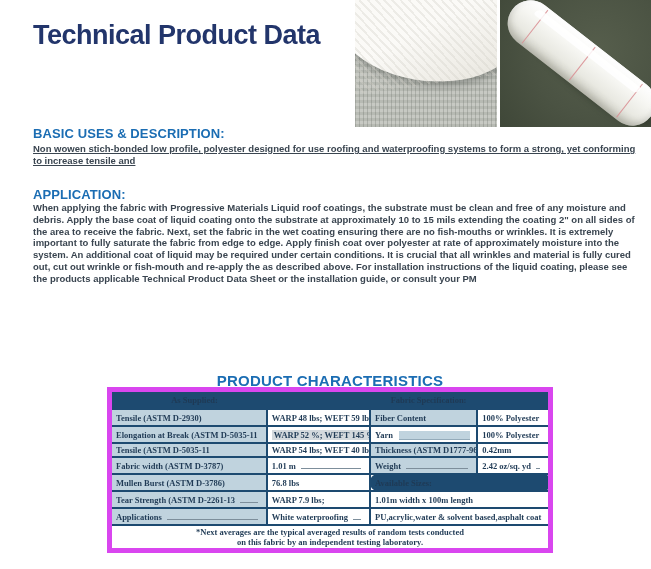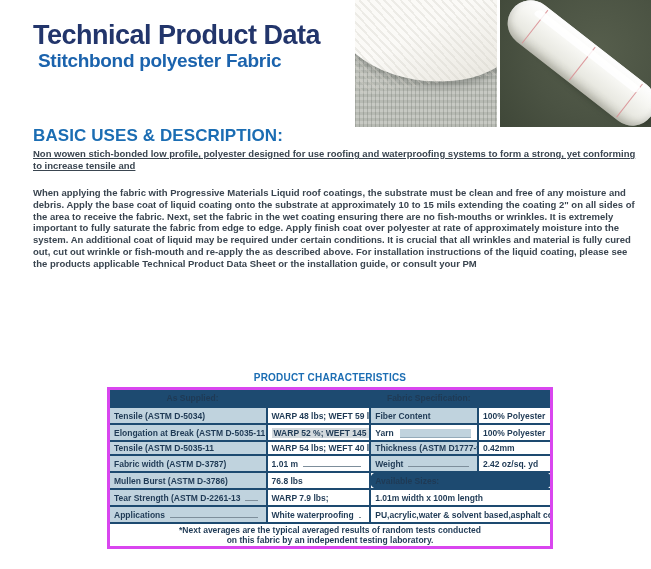--- a/index.html
+++ b/index.html
@@ -30,33 +30,33 @@
       background:rgba(25,30,22,.45);border-radius:50%;transform:rotate(38deg);filter:blur(4px);}
   .roll{position:absolute;left:-6px;top:40px;width:175px;height:46px;border-radius:23px;
       transform:rotate(38deg);transform-origin:50% 50%;
       background:linear-gradient(180deg,#ffffff 0%,#f6f6f2 35%,#e9e9e2 70%,#cfcfc5 100%);
       box-shadow:inset 0 -4px 6px rgba(120,120,110,.35), inset 0 3px 3px rgba(255,255,255,.9);}
   .roll-line{position:absolute;top:2px;bottom:2px;width:1px;background:#d98f93;opacity:.9;}
   .roll-shine{position:absolute;left:20px;top:6px;width:130px;height:8px;border-radius:4px;
       background:rgba(255,255,255,.85);transform:skewX(-25deg);}
 
   
-  .section-heading{font-size:17px;font-weight:700;color:#1b6db3;letter-spacing:0.1px;}
+  .section-heading{font-size:13px;font-weight:700;color:#1b6db3;letter-spacing:0.1px;}
   .body-text{font-size:9.5px;line-height:11.8px;font-weight:700;color:#3a4550;}
   .sec-basic{position:absolute;left:33px;top:126px;width:613px;}
   .sec-basic .body-text{margin-top:2px;text-decoration:underline;}
   .sec-app{position:absolute;left:33px;top:187px;width:606px;}
   .sec-app .body-text{margin-top:0;}
 
   
   .tbl-title{position:absolute;left:107px;top:372px;width:446px;text-align:center;
-      font-size:10px;font-weight:700;color:#1b6db3;letter-spacing:0.2px;}
+      font-size:15px;font-weight:700;color:#1b6db3;letter-spacing:0.2px;}
   table.ptable{position:absolute;left:107px;top:387px;width:446px;
       border-collapse:collapse;table-layout:fixed;
-      border:3px solid #d946ef;}
+      border:5px solid #d946ef;font-family:Liberation Serif, serif;}
   table.ptable td{border:2px solid #1d4a70;padding:1px 4px;vertical-align:middle;
       font-size:8.5px;font-weight:700;color:#1f3a55;overflow:hidden;white-space:nowrap;}
   td.hdrcell{background:#1d4a70;color:#ffffff;font-size:10px;height:14px;padding:1px 0;}
   .hcenter{text-align:center;}
   .hc-left{width:157px;}
   .hc-right{width:107px;}
   td.lbl{background:#c0d3de;}
   td.val{background:#ffffff;}
   td.hdr2{background:#1d4a70;color:#ffffff;font-size:10px;border-radius:8px;}
   .cf{display:flex;align-items:flex-end;}
@@ -67,41 +67,41 @@
   td.foot{background:#ffffff;text-align:center;font-size:8.7px;color:#1f3a55;padding:3px 2px;}
   tr.r{height:17px;}
   tr.rs{height:14px;}
 </style>
 </head>
 <body>
 
 <div class="page">
 
   <div class="doc-title">Technical Product Data</div>
-  <div class="doc-subtitle">Stitchbond polyester Fabric</div>
 
   <div class="photo photo-closeup">
     <div class="drape"></div>
   </div>
   <div class="photo photo-roll">
     <div class="roll-shadow"></div>
     <div class="roll">
       <div class="roll-line" style="left:28px"></div>
       <div class="roll-line" style="left:88px"></div>
       <div class="roll-line" style="left:148px"></div>
       <div class="roll-shine"></div>
     </div>
   </div>
 
   <div class="sec-basic">
     <div class="section-heading">BASIC USES &amp; DESCRIPTION:</div>
     <div class="body-text">Non wowen stich-bonded low profile, polyester designed for use roofing and waterproofing systems to form a strong, yet conforming to increase tensile and</div>
   </div>
 
   <div class="sec-app">
+    <div class="section-heading">APPLICATION:</div>
     <div class="body-text">When applying the fabric with Progressive Materials Liquid roof coatings, the substrate must be clean and free of any moisture and debris. Apply the base coat of liquid coating onto the substrate at approximately 10 to 15 mils extending the coating 2" on all sides of the area to receive the fabric. Next, set the fabric in the wet coating ensuring there are no fish-mouths or wrinkles. It is extremely important to fully saturate the fabric from edge to edge. Apply finish coat over polyester at rate of approximately moisture into the system. An additional coat of liquid may be required under certain conditions. It is crucial that all wrinkles and material is fully cured out, cut out wrinkle or fish-mouth and re-apply the as described above. For installation instructions of the liquid coating, please see the products applicable Technical Product Data Sheet or the installation guide, or consult your PM</div>
   </div>
 
   <div class="tbl-title">PRODUCT CHARACTERISTICS</div>
 
   <table class="ptable">
     <colgroup>
       <col style="width:157px">
         <col style="width:103px">
         <col style="width:107px">
@@ -110,21 +110,21 @@
     <tbody>
         <tr class="r">
       <td class="hdrcell" colspan="2">
         <div class="hcenter hc-left">As Supplied:</div>
       </td>
       <td class="hdrcell" colspan="2">
         <div class="hcenter hc-right">Fabric Specification:</div>
       </td>
     </tr>
     <tr class="r">
-      <td class="lbl">Tensile (ASTM D-5034)</td>
+      <td class="lbl">Tensile (ASTM D-2930)</td>
       <td class="val">WARP 48 lbs; WEFT 59 lbs</td>
       <td class="lbl">Fiber Content</td>
       <td class="val">100% Polyester</td>
     </tr>
     <tr class="r">
       <td class="lbl">Elongation at Break (ASTM D-5035-11</td>
       <td class="val"><span class="hl">WARP 52 %; WEFT 145 %</span></td>
       <td class="val">
             <div class="cf">
               <span>Yarn</span>

